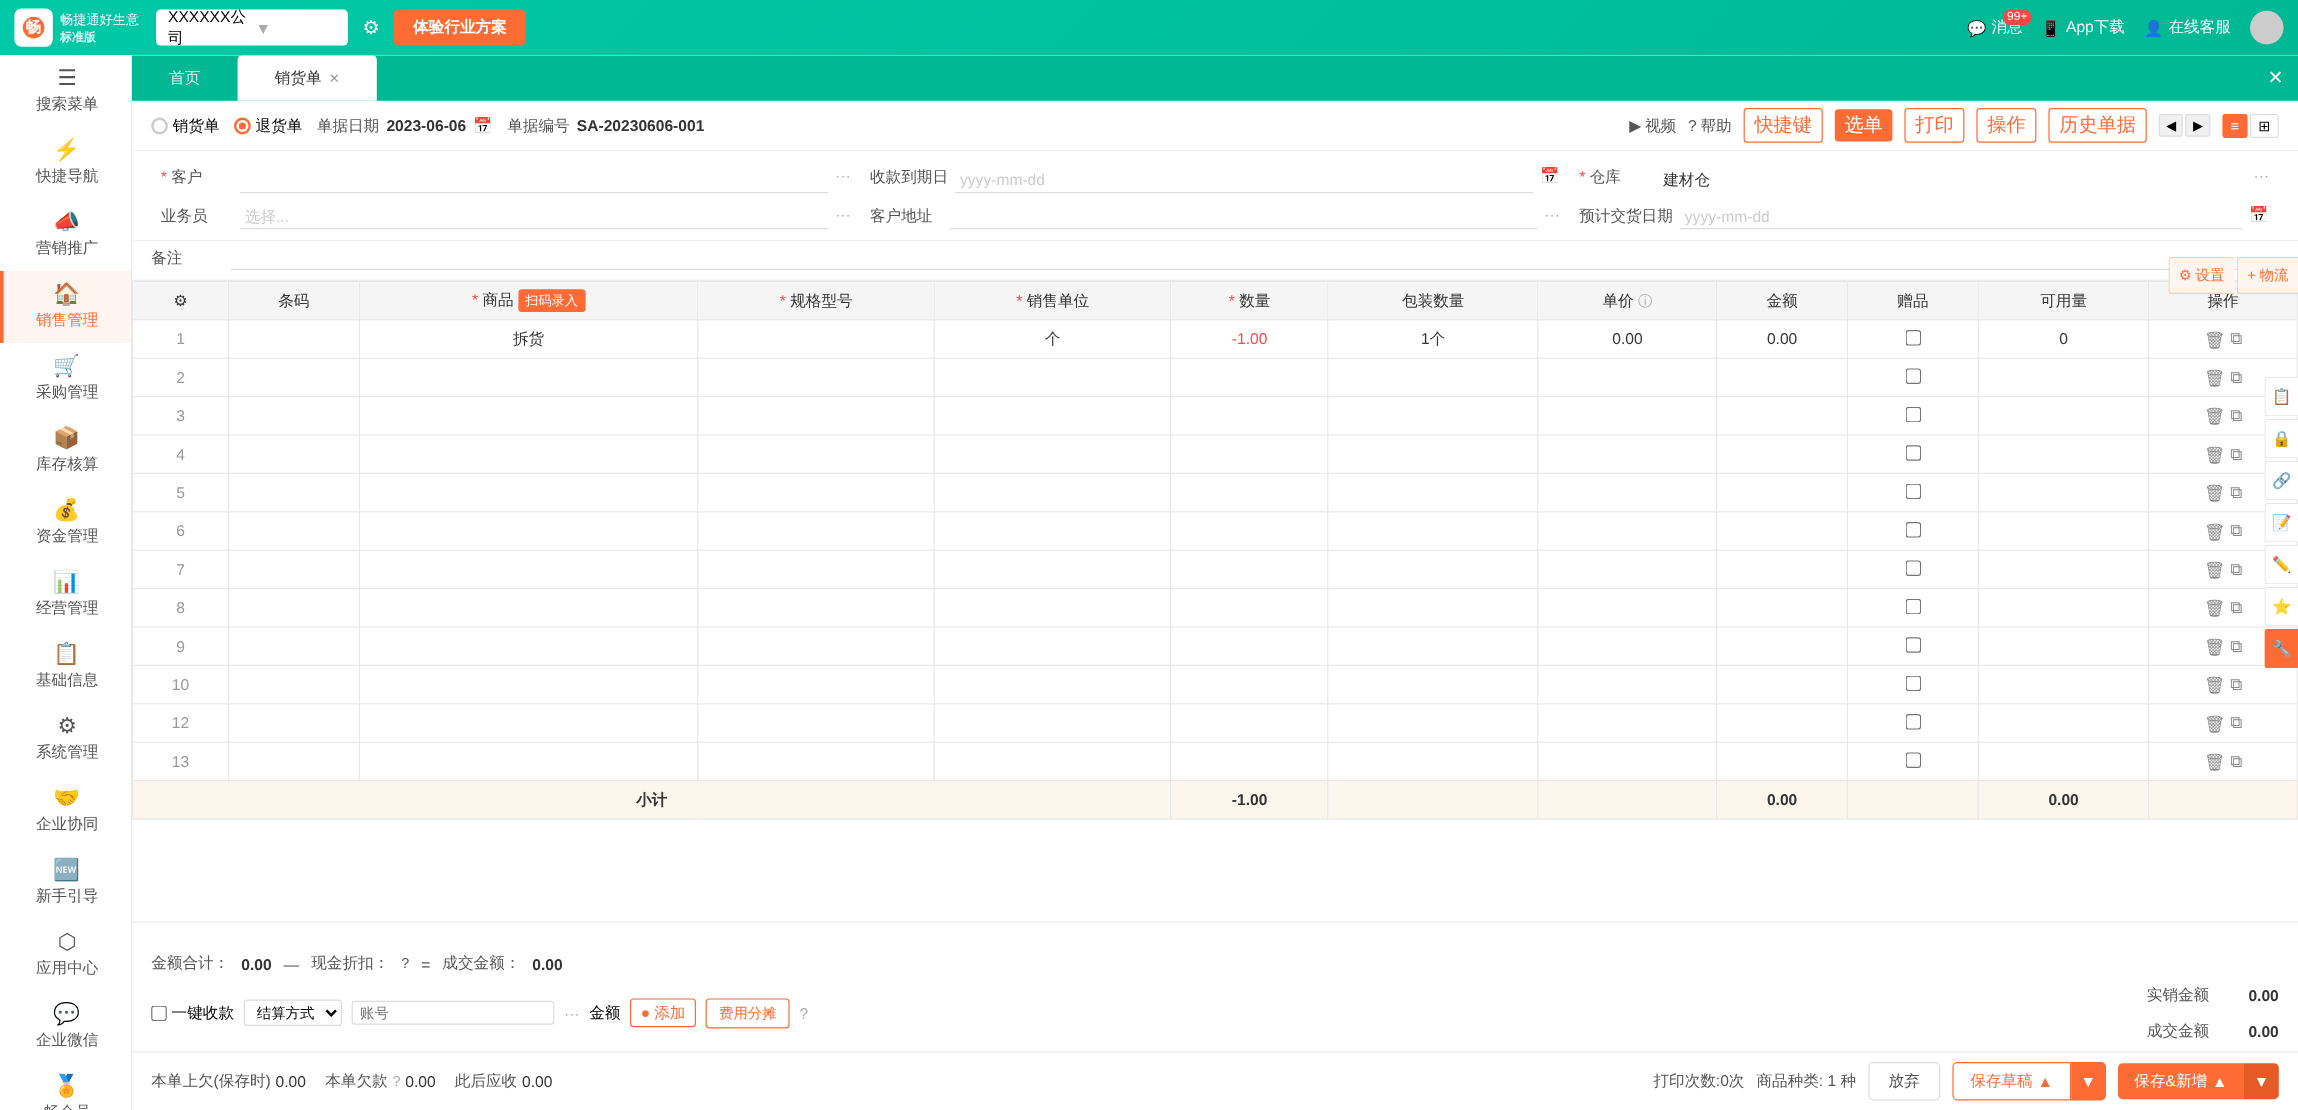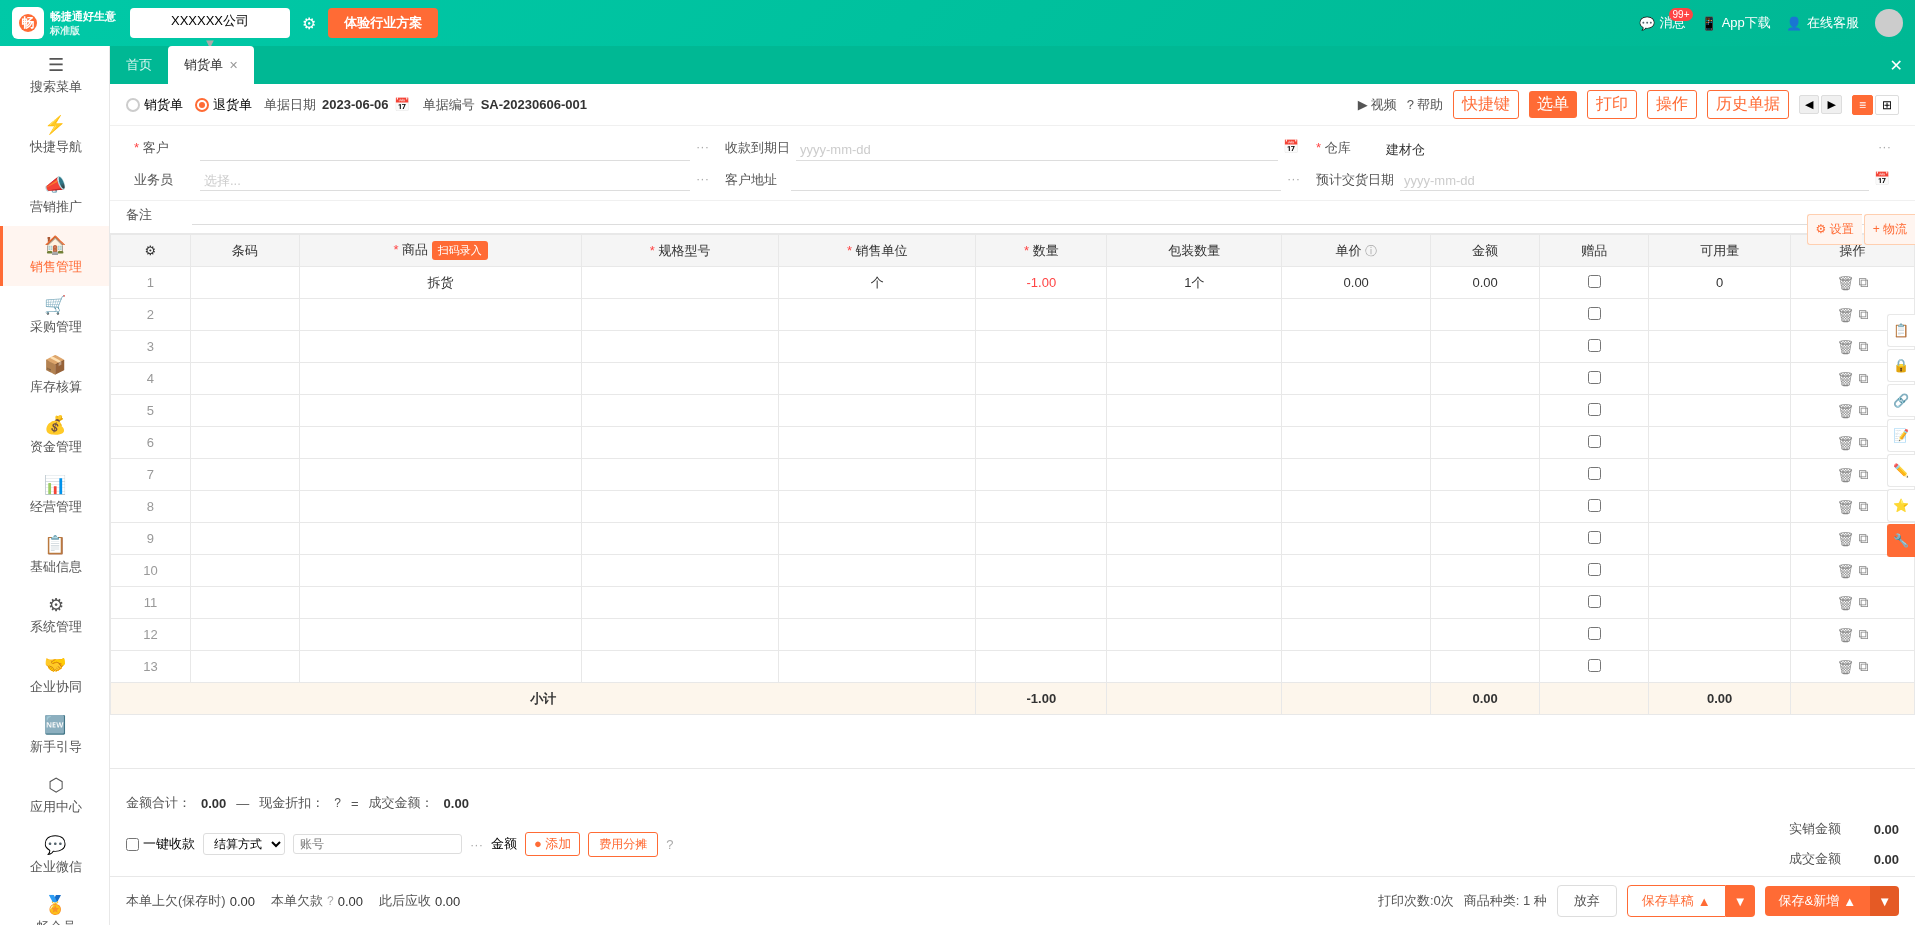--- a/index.html
+++ b/index.html
@@ -38,21 +38,20 @@
       border: none;
       border-radius: 4px;
       padding: 4px 10px;
       display: flex;
       align-items: center;
       gap: 6px;
       cursor: pointer;
       min-width: 160px;
       height: 30px;
       font-size: 13px;
-      flex-direction: column;
     }
     .company-selector span { flex: 1; }
     .gear-btn {
       background: transparent;
       border: none;
       color: white;
       cursor: pointer;
       font-size: 16px;
       padding: 4px;
     }
@@ -149,21 +148,21 @@
       background: #00b894;
       display: flex;
       align-items: center;
       height: 38px;
       flex-shrink: 0;
     }
     .tab {
       height: 38px;
       display: flex;
       align-items: center;
-      padding: 0 16px;
+      padding: 0 31px;
       cursor: pointer;
       font-size: 13px;
       color: rgba(255,255,255,0.85);
       gap: 6px;
     }
     .tab.active {
       background: white;
       color: #333;
       border-radius: 4px 4px 0 0;
     }
@@ -555,21 +554,21 @@
 
 <div class="top-bar">
   <div class="top-bar-logo">
     <div class="logo-icon">
       <svg width="22" height="22" viewBox="0 0 22 22">
         <circle cx="11" cy="11" r="9" fill="#ff6b35"></circle>
         <text x="11" y="15" text-anchor="middle" fill="white" font-size="10" font-weight="bold">畅</text>
       </svg>
     </div>
     <div>
-      <div style="font-size:11px; font-weight:bold;">畅捷通好生意</div>
+      <div style="font-size:11px; font-weight:normal;">畅捷通好生意</div>
       <div style="font-size:10px; opacity:0.85;">标准版</div>
     </div>
   </div>
 
   <div class="company-selector">
     <span>XXXXXX公司</span>
     <span style="color:#aaa;">▼</span>
   </div>
 
   <button class="gear-btn">⚙</button>
@@ -958,39 +957,20 @@
     <td></td>
     <td>
       <div class="action-icons">
         <button class="action-icon-btn" title="删除">🗑</button>
         <button class="action-icon-btn" title="复制">⧉</button>
       </div>
     </td>
   </tr>
                 <tr>
     <td class="row-num">10</td>
-    <td></td>
-    <td></td>
-    <td></td>
-    <td></td>
-    <td></td>
-    <td></td>
-    <td></td>
-    <td></td>
-    <td class="checkbox-cell"><input type="checkbox" style=""></td>
-    <td></td>
-    <td>
-      <div class="action-icons">
-        <button class="action-icon-btn" title="删除">🗑</button>
-        <button class="action-icon-btn" title="复制">⧉</button>
-      </div>
-    </td>
-  </tr>
-                <tr>
-    <td class="row-num">11</td>
     <td></td>
     <td></td>
     <td></td>
     <td></td>
     <td></td>
     <td></td>
     <td></td>
     <td></td>
     <td class="checkbox-cell"><input type="checkbox" style=""></td>
     <td></td>

